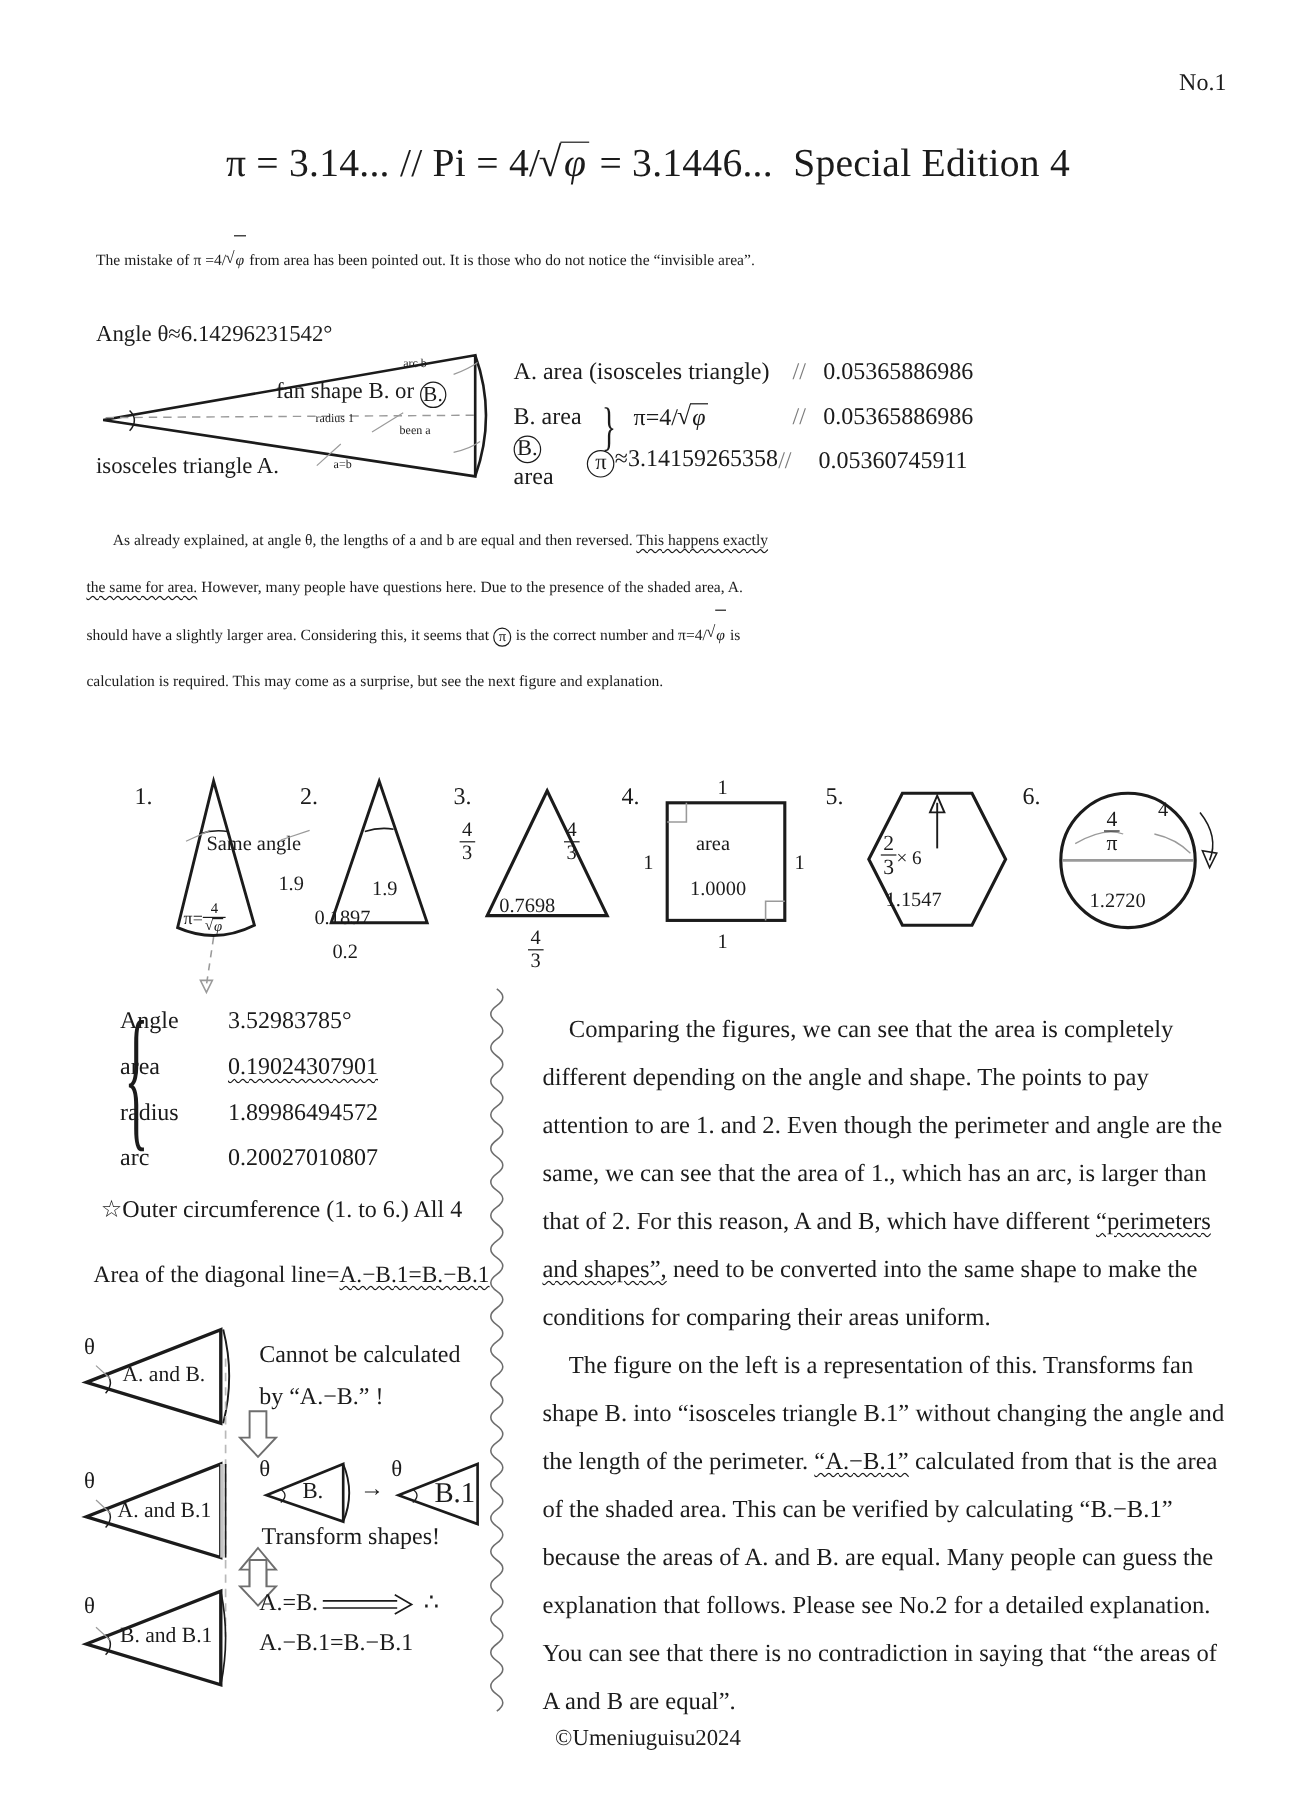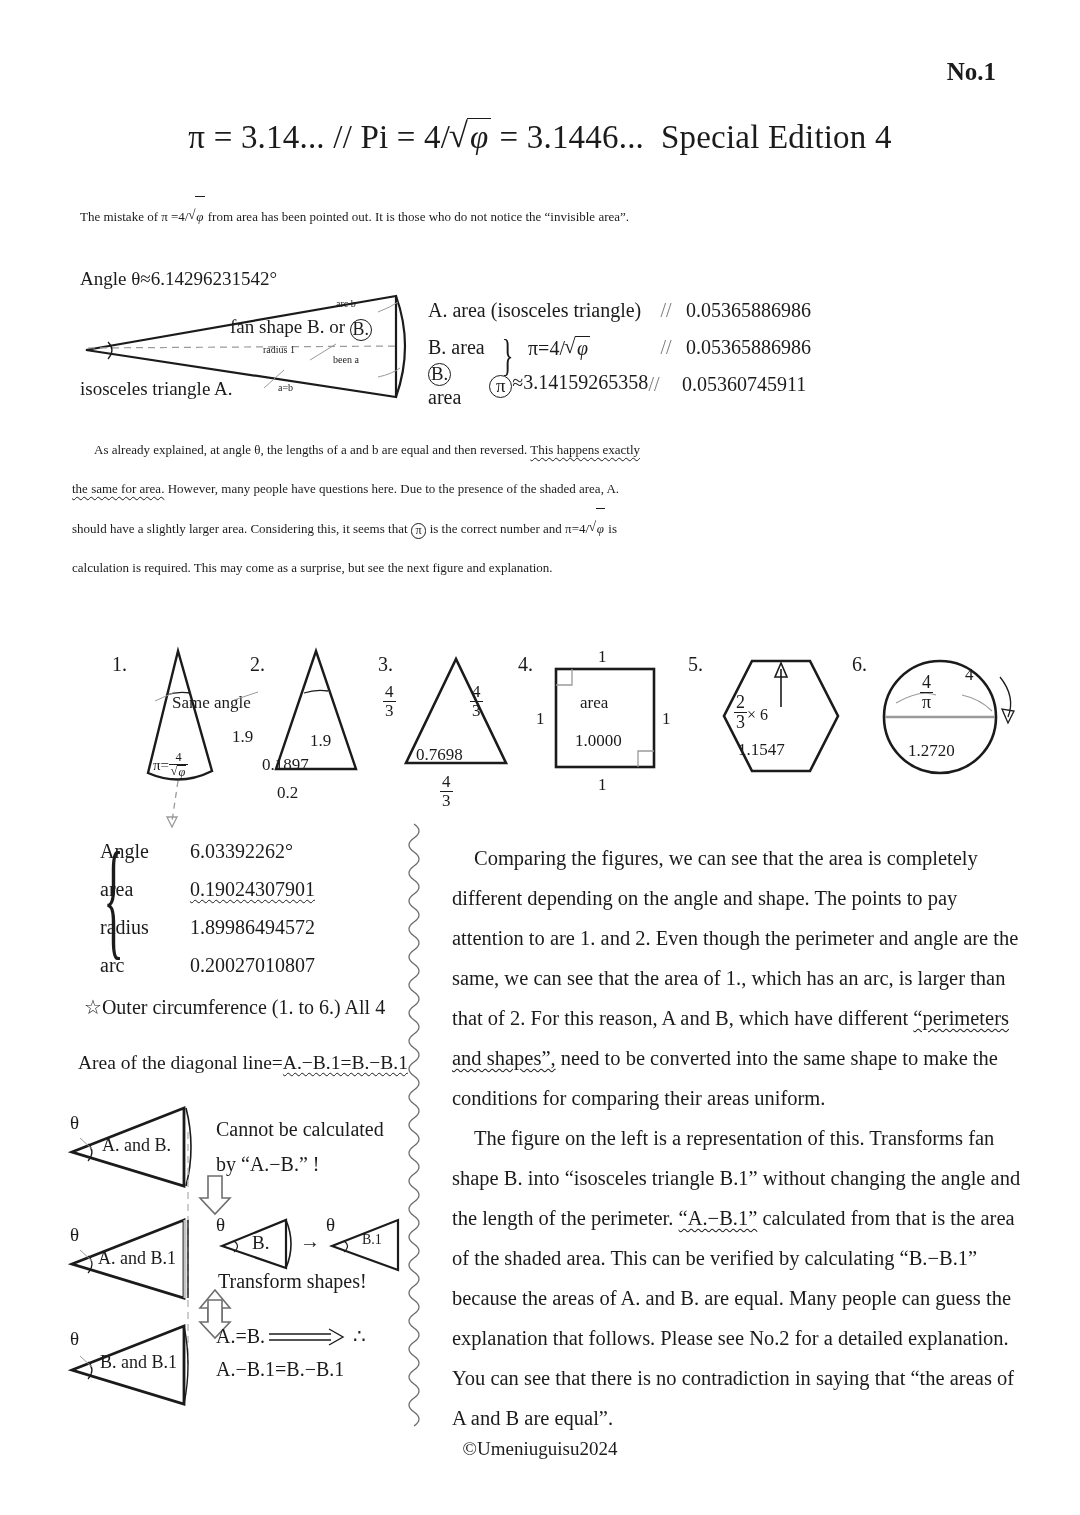--- a/index.html
+++ b/index.html
@@ -2,21 +2,21 @@
 <html><head>
 <meta charset="utf-8">
 <style>
   html,body{margin:0;padding:0;background:#fff;}
   body{
     width:1080px;height:1515px;position:relative;overflow:hidden;
     font-family:"Liberation Serif","DejaVu Serif",serif;
     color:#1b1b1b;
   }
   .abs{position:absolute;}
-  .pageno{right:84px;top:58px;font-size:25px;font-weight:bold;}
+  .pageno{right:58px;top:58px;font-size:20px;}
   h1.title{
     position:absolute;left:0;right:0;top:118px;margin:0;text-align:center;
     font-size:33px;font-weight:normal;letter-spacing:.2px;
   }
   .frac{display:inline-block;vertical-align:-0.45em;text-align:center;line-height:1.05;font-size:.82em;}
   .frac .num{display:block;border-bottom:1.4px solid #1b1b1b;padding:0 2px;}
   .frac .den{display:block;padding:0 2px;}
   .sqrt{display:inline-block;position:relative;padding-left:.52em;}
   .sqrt:before{content:"\221A";position:absolute;left:-0.04em;top:-0.06em;font-size:1.06em;}
   .sqrt>span{border-top:1.4px solid #1b1b1b;padding:0 .08em;display:inline-block;}
@@ -258,21 +258,21 @@
     q10,7 0,14 q-10,7 0,14 q10,7 0,14 q-10,7 0,14 q10,7 0,14 q-10,7 0,14
     q10,7 0,14 q-10,7 0,14 q10,7 0,14 q-10,7 0,14 q10,7 0,14 q-10,7 0,14
     q10,7 0,14 q-10,7 0,14 q10,7 0,14 q-10,7 0,14 q10,7 0,14 q-10,7 0,14
     q10,7 0,14" fill="none" stroke="#6e6e6e" stroke-width="1.3"></path>
 </svg>
 
 <div class="bigbrace">{</div>
 <div class="abs datalist">
   <div class="r">
     <span class="k">Angle</span>
-    <span>6.03392262°</span>
+    <span>3.52983785°</span>
   </div>
   <div class="r">
     <span class="k">area</span>
     <span class="wavy">0.19024307901</span>
   </div>
   <div class="r">
     <span class="k">radius</span>
     <span>1.89986494572</span>
   </div>
   <div class="r">
@@ -325,21 +325,21 @@
 </svg>
 <div class="abs theta" style="left:216px;top:1214px">θ</div>
 <div class="abs" style="left:252px;top:1232px;font-size:19px">B.</div>
 <div class="abs" style="left:300px;top:1230px;font-size:20px">→</div>
 
 <svg class="abs" style="left:328px;top:1212px" width="78" height="62" viewBox="0 0 78 62">
   <polygon points="4,34 70,8 70,58" fill="none" stroke="#1b1b1b" stroke-width="2.2"></polygon>
   <path d="M16,29 Q23,34 16,40" fill="none" stroke="#1b1b1b" stroke-width="1.1"></path>
 </svg>
 <div class="abs theta" style="left:326px;top:1214px">θ</div>
-<div class="abs" style="left:362px;top:1232px;font-size:14px">B.1</div>
+<div class="abs" style="left:362px;top:1232px;font-size:24px">B.1</div>
 <div class="abs bt" style="left:218px;top:1270px">Transform shapes!</div>
 
 <svg class="abs" style="left:200px;top:1290px" width="34" height="42">
   <polygon points="15,0 30,18 22,18 22,40 8,40 8,18 0,18" fill="#fff" stroke="#6e6e6e" stroke-width="1.6"></polygon>
 </svg>
 
 <svg class="abs" style="left:200px;top:1300px" width="34" height="40">
   <polygon points="8,0 22,0 22,22 30,22 15,38 0,22 8,22" fill="#fff" stroke="#6e6e6e" stroke-width="1.6"></polygon>
 </svg>
 

